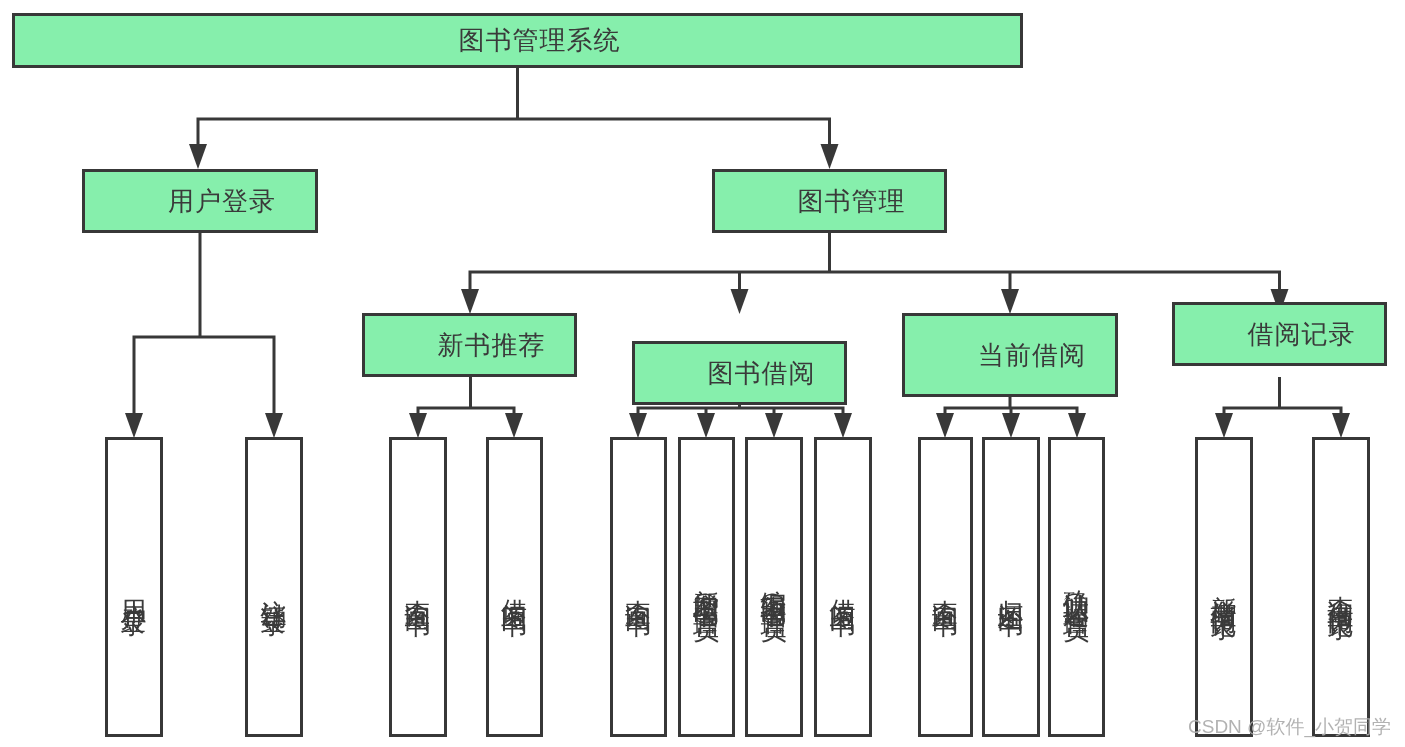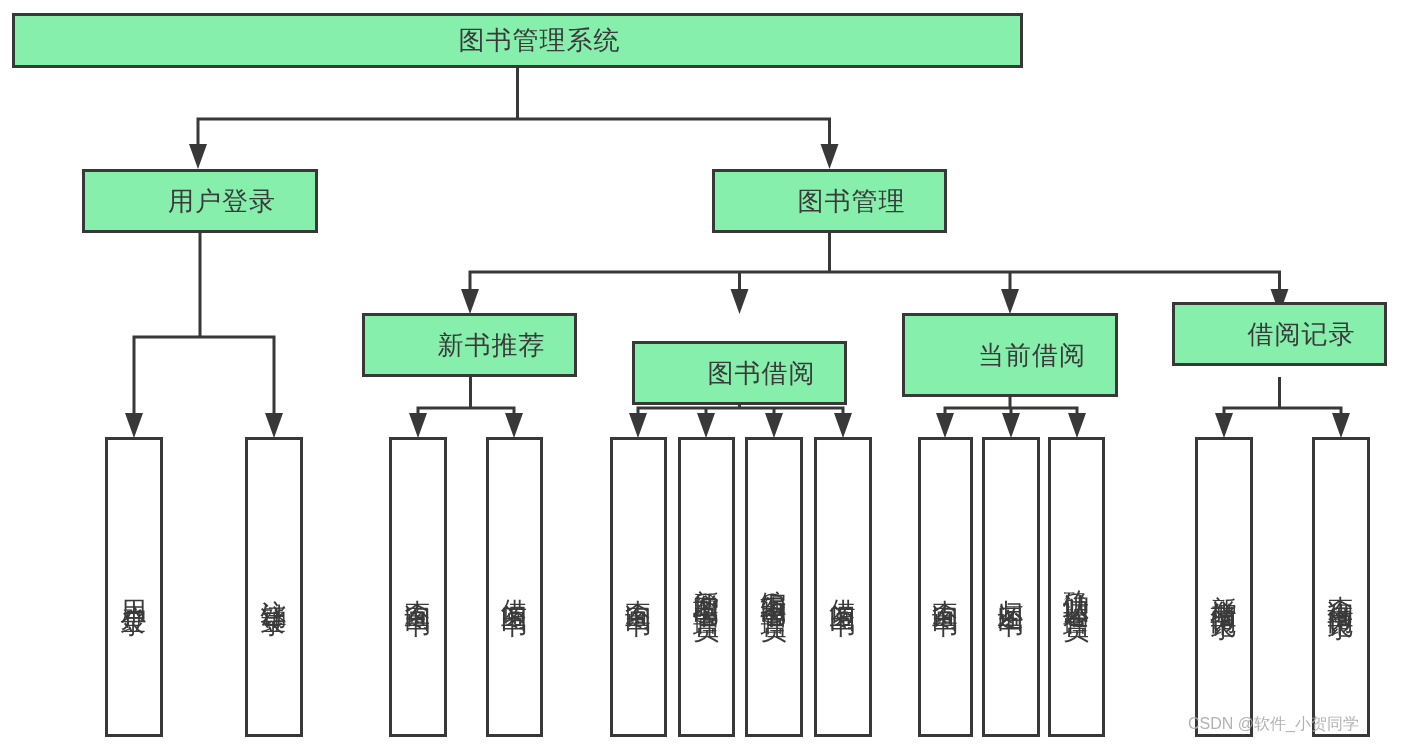--- a/index.html
+++ b/index.html
@@ -56,21 +56,21 @@
     font-size: 26px;
     line-height: 1;
     letter-spacing: 4px;
     color: #3a3a3a;
     white-space: nowrap;
   }
   #watermark {
     position: absolute;
     left: 1188px;
     top: 714px;
-    font-size: 16px;
+    font-size: 19px;
     color: rgba(171,171,171,0.92);
     white-space: nowrap;
     z-index: 5;
   }
 </style>
 </head>
 <body>
 
 <div id="stage">
 

